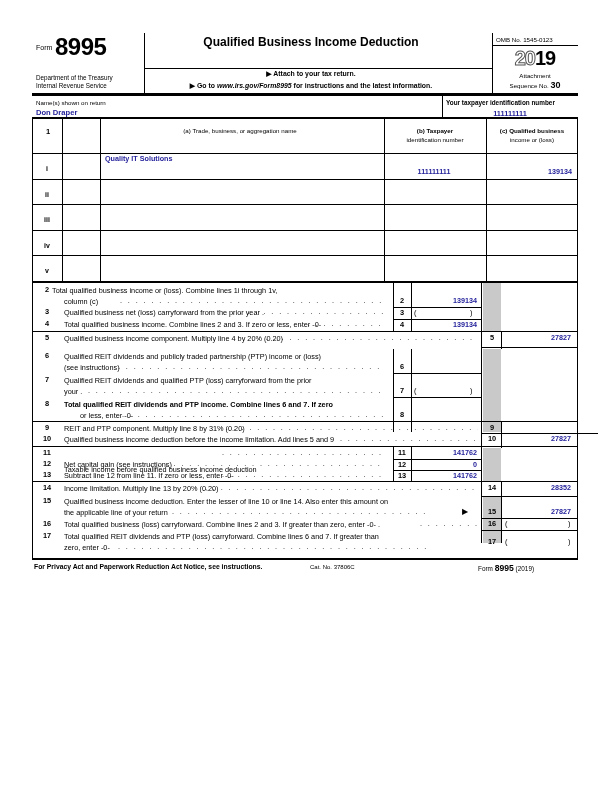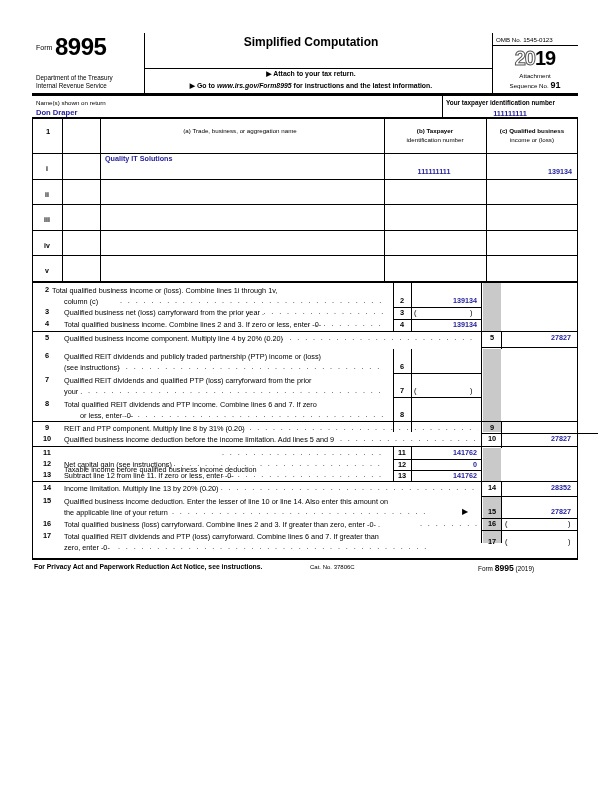--- a/index.html
+++ b/index.html
@@ -61,30 +61,30 @@
 <div class="page">
 
   <div class="abs" id="form-word">Form</div>
   <div class="abs" id="form-number">8995</div>
   <div class="abs" id="dept-line">
     <div>Department of the Treasury</div>
     <div>Internal Revenue Service</div>
   </div>
 
   <div class="abs" id="title-main">
-    <div>Simplified Computation</div>
+    <div>Qualified Business Income Deduction</div>
   </div>
   <div class="abs" id="attach-line">▶ Attach to your tax return.</div>
   <div class="abs" id="goto-line"><span>▶ Go to </span><span class="i">www.irs.gov/Form8995</span><span> for instructions and the latest information.</span></div>
 
   <div class="abs" id="omb">OMB No. 1545-0123</div>
   <div class="abs" id="year-wrap"><span id="yr-20">20</span><span id="yr-19">19</span></div>
   <div class="abs" id="att-lines">
     <div>Attachment</div>
-    <div><span>Sequence No.</span> <span id="att-num">91</span></div>
+    <div><span>Sequence No.</span> <span id="att-num">30</span></div>
   </div>
 
   <div class="abs" id="name-lbl">Name(s) shown on return</div>
   <div class="abs blue" id="name-val">Don Draper</div>
   <div class="abs" id="tin-lbl">Your taxpayer identification number</div>
   <div class="abs blue" id="tin-val">111111111</div>
 
   <div class="hline thick abs" style="left:32px;top:93px;width:546px;"></div>
   <div class="hline abs" style="left:32px;top:95px;width:546px;"></div>
 
@@ -212,21 +212,21 @@
       <div class="abs lno" style="left:32px;top:375px;width:30px;">7</div>
       <div class="abs ltext " style="left:64px;top:375px;width:318px;">Qualified REIT dividends and qualified PTP (loss) carryforward from the prior</div>
       <div class="abs ltext " style="left:64px;top:386px;width:28px;">your .</div>
       <div class="abs dots" style="left:88px;top:386px;width:297px;overflow:hidden;white-space:nowrap;color:#000;">. . . . . . . . . . . . . . . . . . . . . . . . . . . . . . . . . . . . . . . .</div>
       <div class="abs boxno" style="left:393px;top:386px;width:18px;">7</div>
       <div class="abs paren" style="left:414px;top:386px;">(</div>
       <div class="abs paren" style="left:470px;top:386px;">)</div>
       <div class="abs amt blue" style="left:413px;top:386px;width:52px;"></div>
       <div class="hline abs" style="left:393px;top:397px;width:88px;"></div>
       <div class="abs lno" style="left:32px;top:399px;width:30px;">8</div>
-      <div class="abs ltext " style="left:64px;top:399px;width:318px;">Total qualified REIT dividends and PTP income. Combine lines 6 and 7. If zero</div>
+      <div class="abs ltext " style="left:64px;top:399px;width:318px;font-weight:bold;">Total qualified REIT dividends and PTP income. Combine lines 6 and 7. If zero</div>
       <div class="abs ltext " style="left:80px;top:410px;width:62px;">or less, enter -0-</div>
       <div class="abs dots" style="left:122px;top:410px;width:263px;overflow:hidden;white-space:nowrap;color:#000;">. . . . . . . . . . . . . . . . . . . . . . . . . . . . . . . . . . . . . . . .</div>
       <div class="abs boxno" style="left:393px;top:410px;width:18px;">8</div>
       <div class="abs amt blue" style="left:413px;top:410px;width:64px;"></div>
       <div class="hline abs" style="left:32px;top:421px;width:546px;"></div>
       <div class="abs lno" style="left:32px;top:423px;width:30px;">9</div>
       <div class="abs ltext " style="left:64px;top:423px;width:215px;">REIT and PTP component. Multiply line 8 by 31% (0.20)</div>
       <div class="abs dots" style="left:218px;top:423px;width:260px;overflow:hidden;white-space:nowrap;color:#000;">. . . . . . . . . . . . . . . . . . . . . . . . . . . . . . . . . . . . . . . .</div>
       <div class="vline abs" style="left:481px;top:421px;height:27px;"></div>
       <div class="vline abs" style="left:501px;top:421px;height:27px;"></div>

